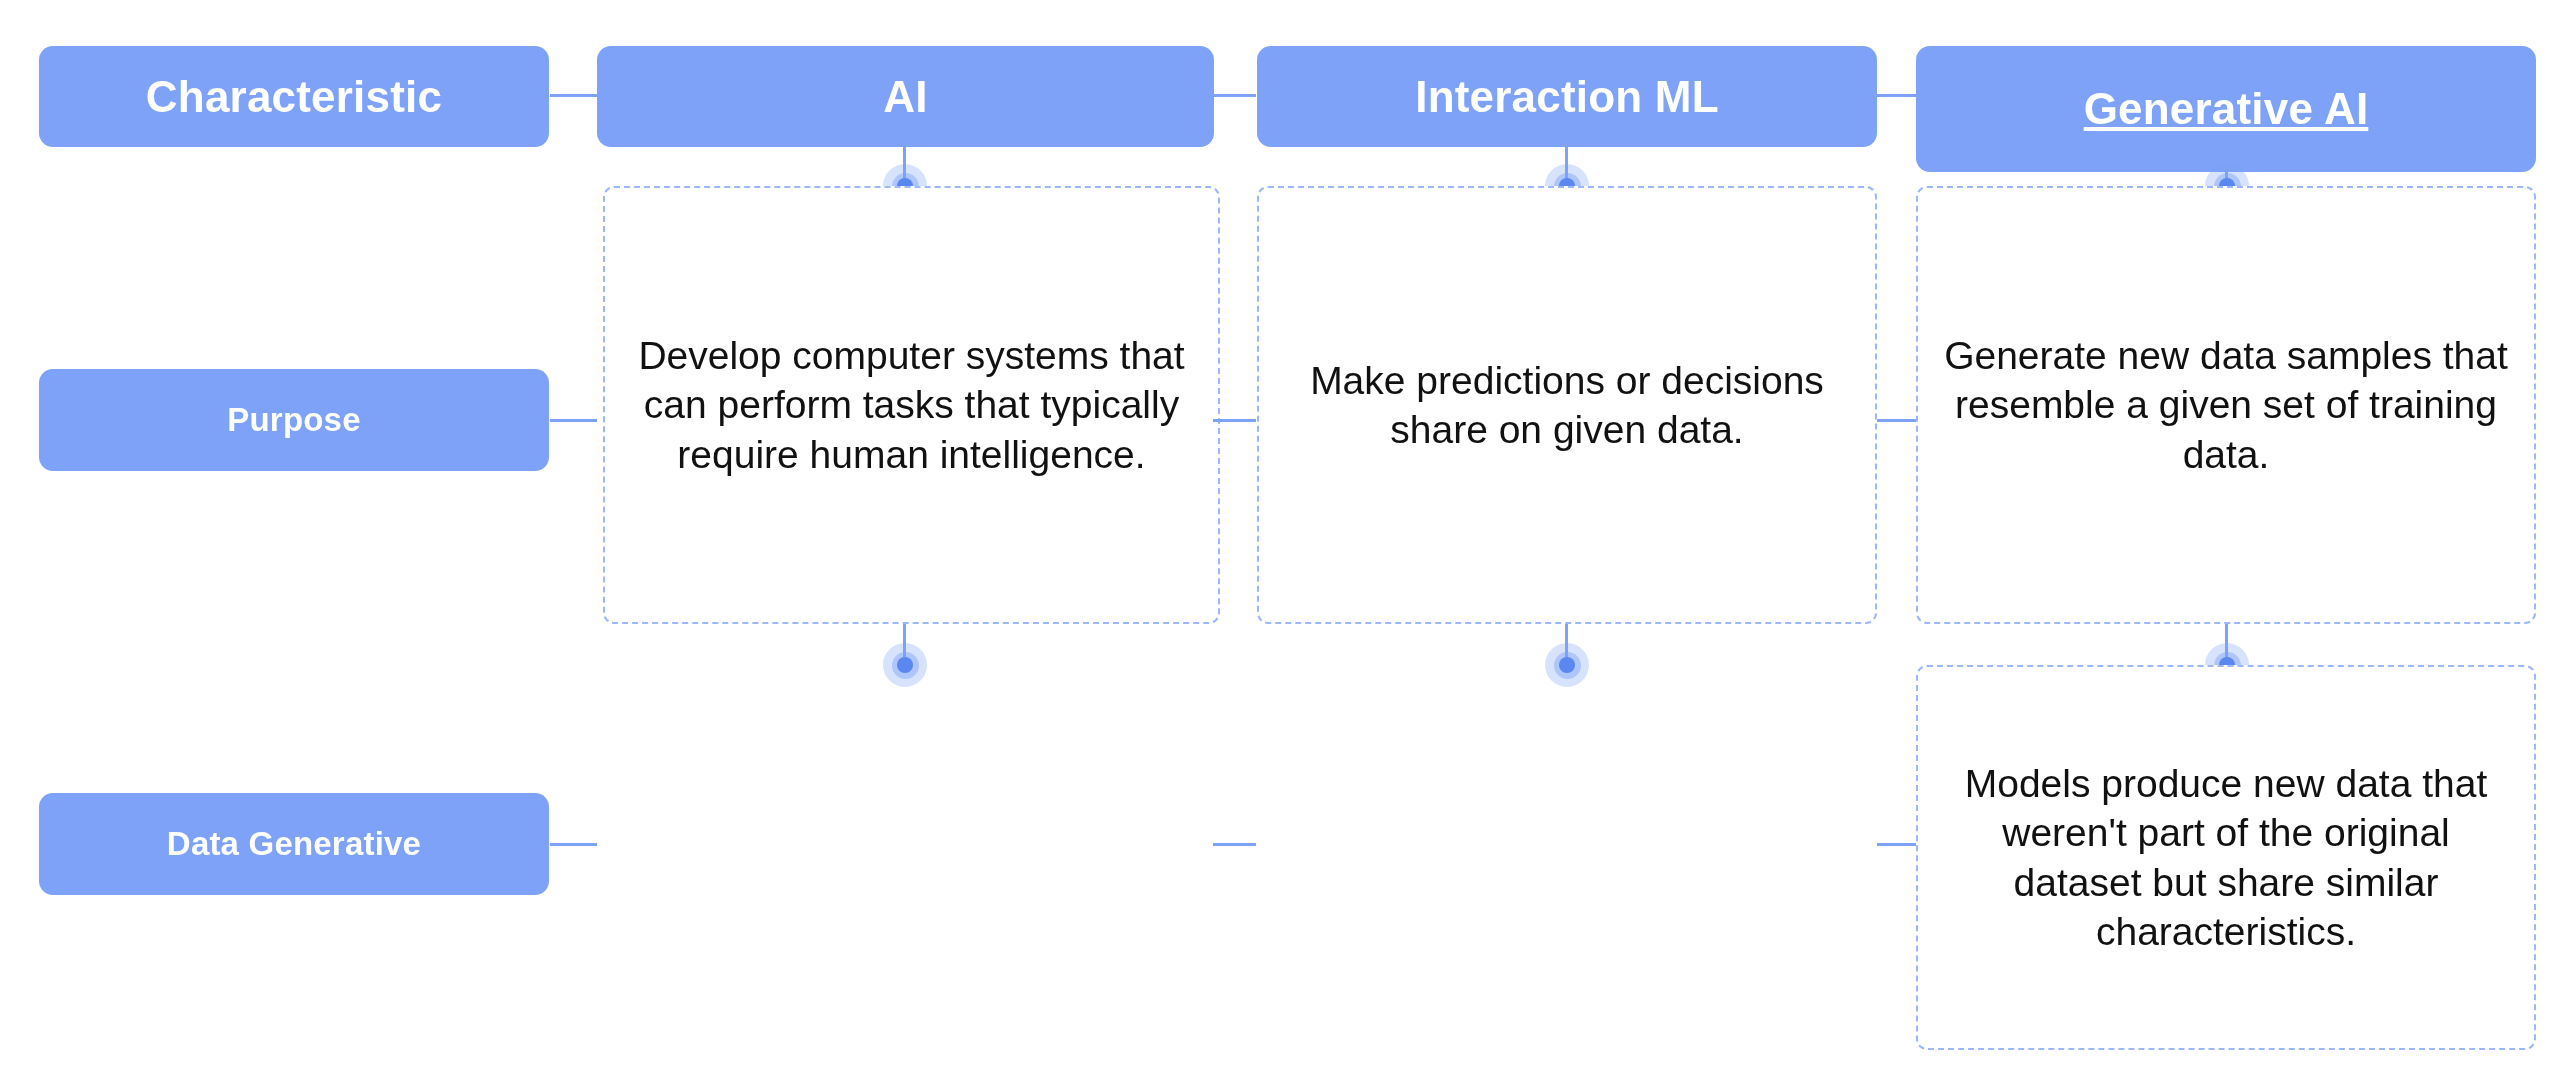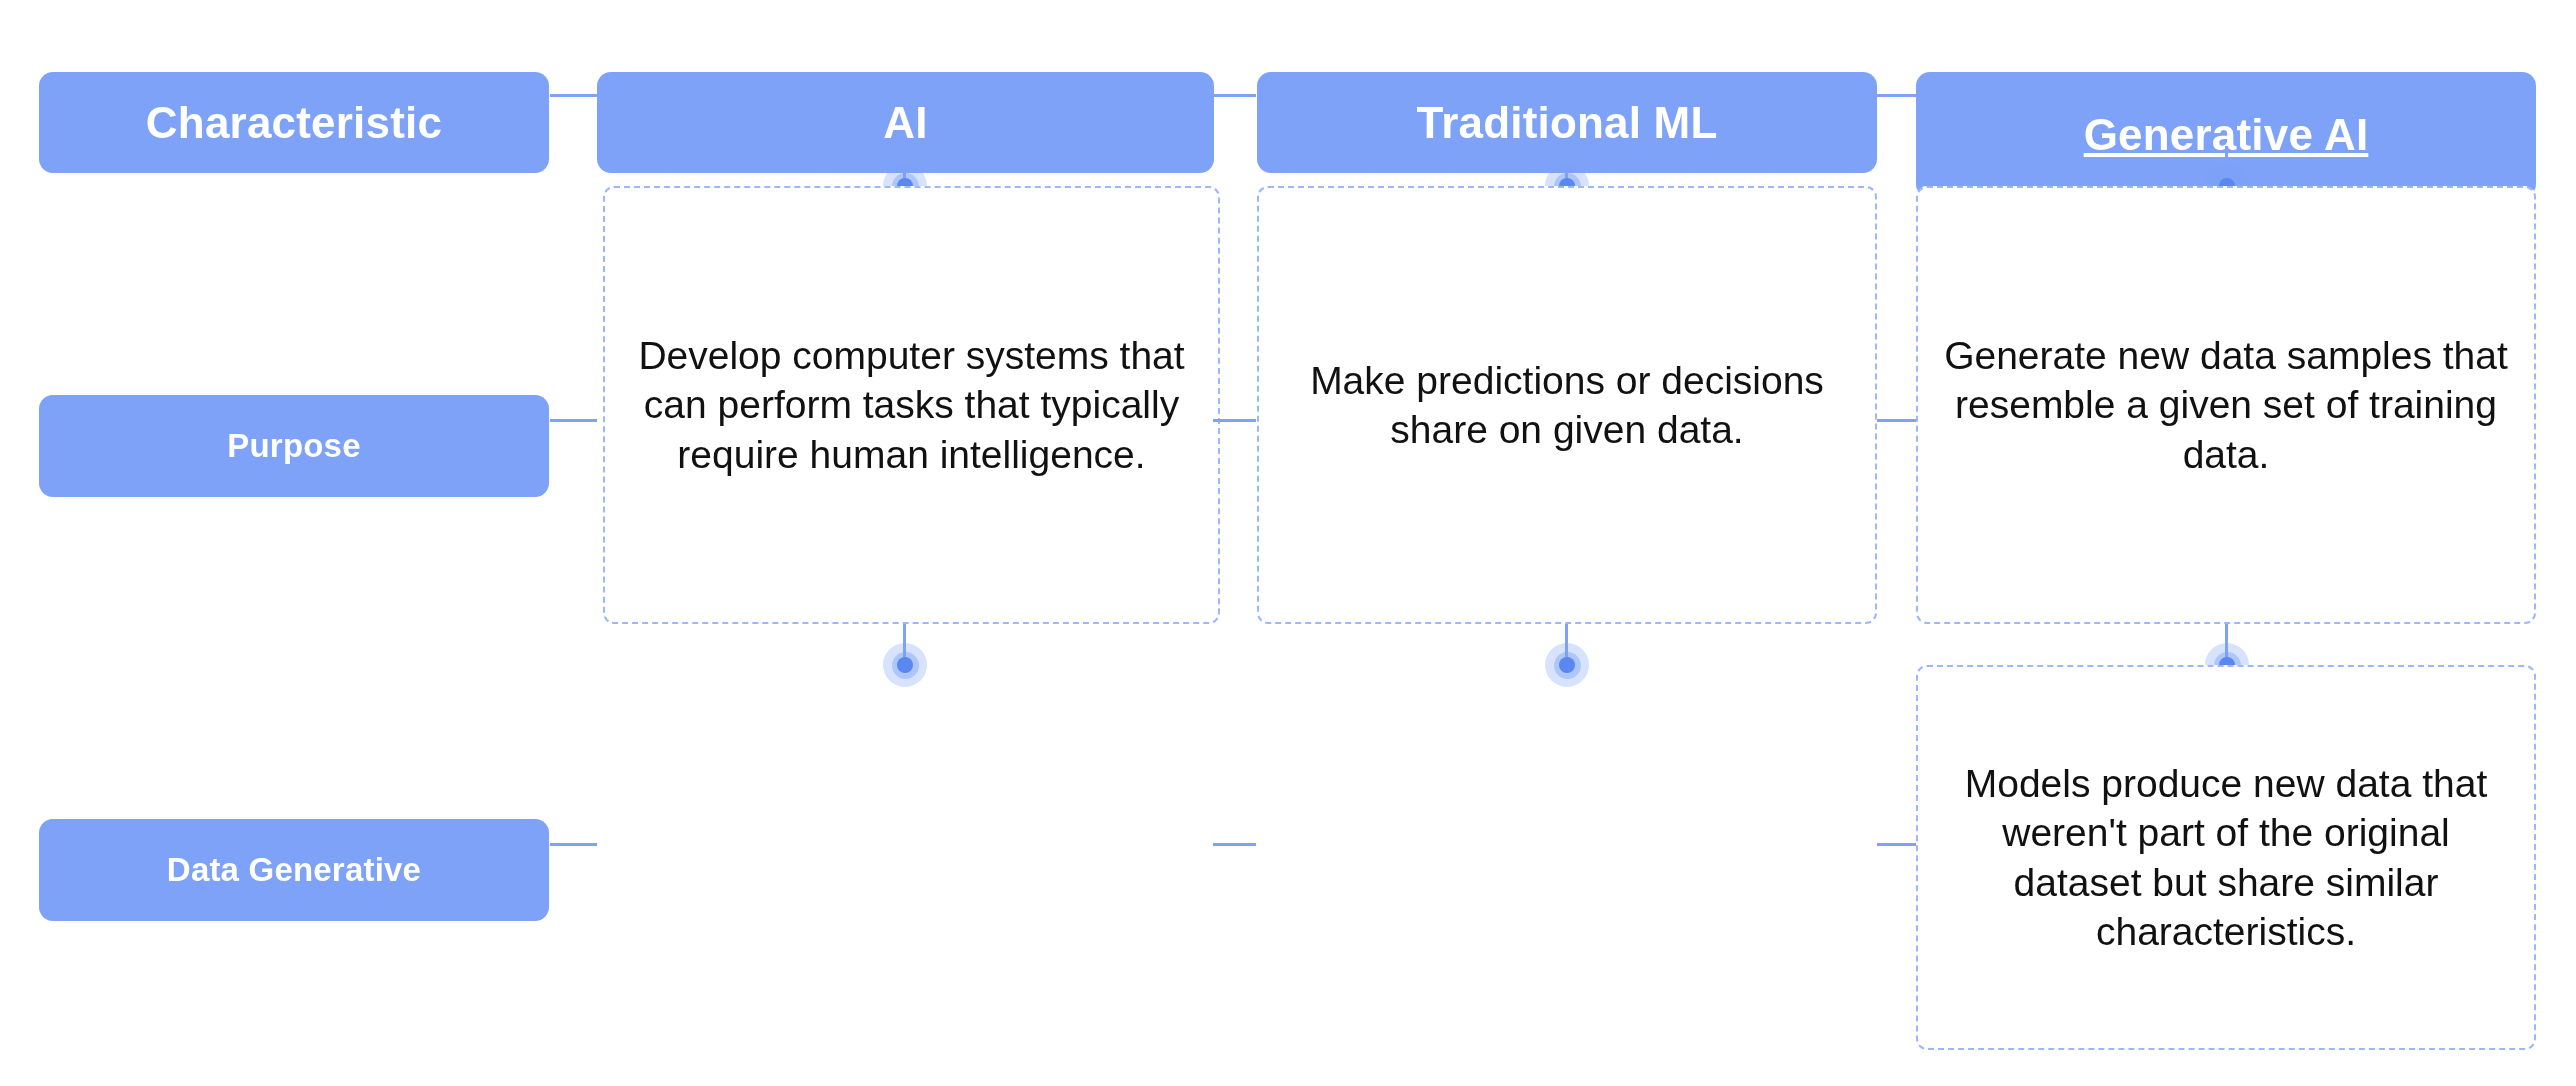--- a/index.html
+++ b/index.html
@@ -29,21 +29,20 @@
     border-radius: 14px;
     display: flex;
     align-items: center;
     justify-content: center;
     box-sizing: border-box;
     color: #ffffff;
     font-weight: bold;
     letter-spacing: 0.2px;
     text-align: center;
     padding: 0 14px;
-    margin-top: 26px;
   }
   .chip.header { font-size: 44px; }
   .chip.rowlabel { font-size: 33px; }
 
   
   .cell {
     position: absolute;
     box-sizing: border-box;
     border: 2.4px dashed #9cb8fb;
     border-radius: 11px;
@@ -107,21 +106,21 @@
 <div id="board">
 
   <div class="chip header" style="left:39px; top:46px; width:510px; height:101px;">Characteristic</div>
 
   <div class="hline" style="left:550px; top:94px; width:47px;"></div>
 
   <div class="chip header" style="left:597px; top:46px; width:617px; height:101px;">AI</div>
 
   <div class="hline" style="left:1213px; top:94px; width:43px;"></div>
 
-  <div class="chip header" style="left:1257px; top:46px; width:620px; height:101px;">Traditional ML</div>
+  <div class="chip header" style="left:1257px; top:46px; width:620px; height:101px;">Interaction ML</div>
 
   <div class="hline" style="left:1877px; top:94px; width:39px;"></div>
 
   <div class="chip header" style="left:1916px; top:46px; width:620px; height:126px;text-decoration:underline;">Generative AI</div>
 
   <div class="vline" style="left:903px; top:146px; height:43px;"></div>
   <div class="node" style="left:883px; top:164px;"></div>
 
   <div class="vline" style="left:1565px; top:146px; height:43px;"></div>
   <div class="node" style="left:1545px; top:164px;"></div>

